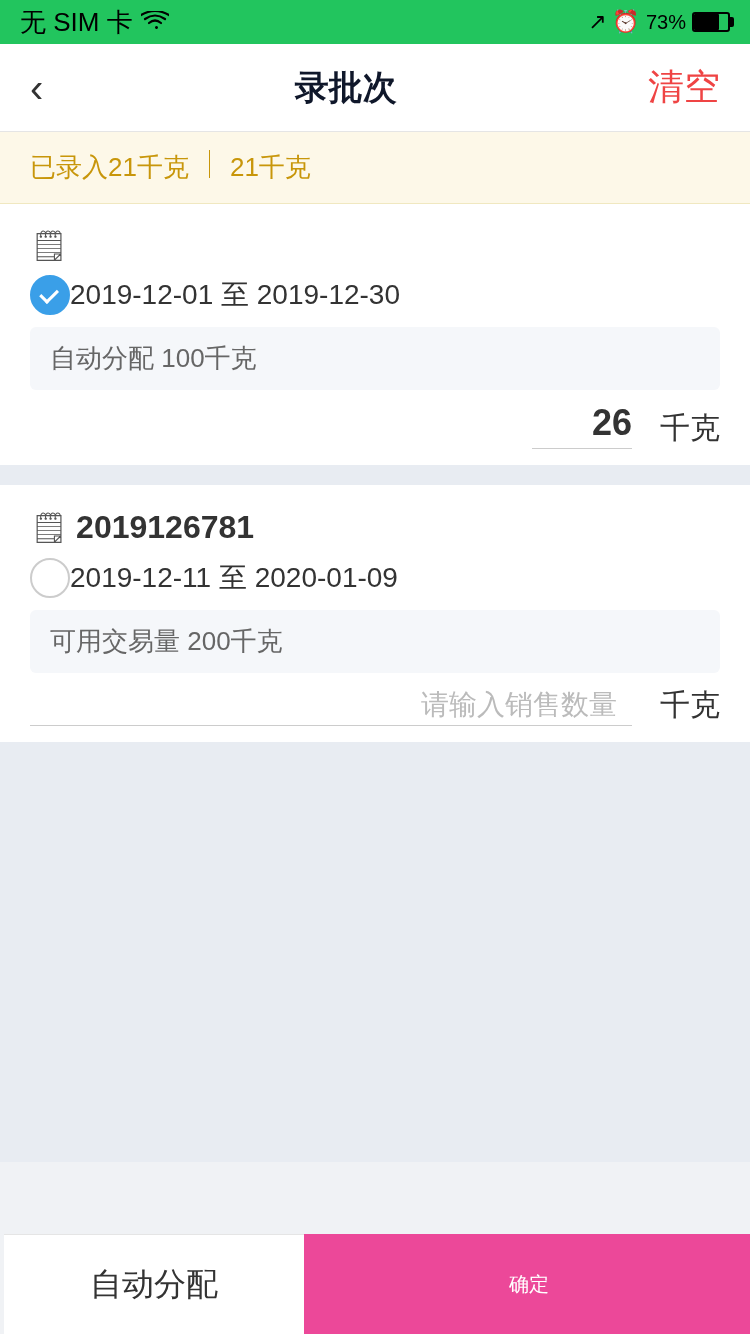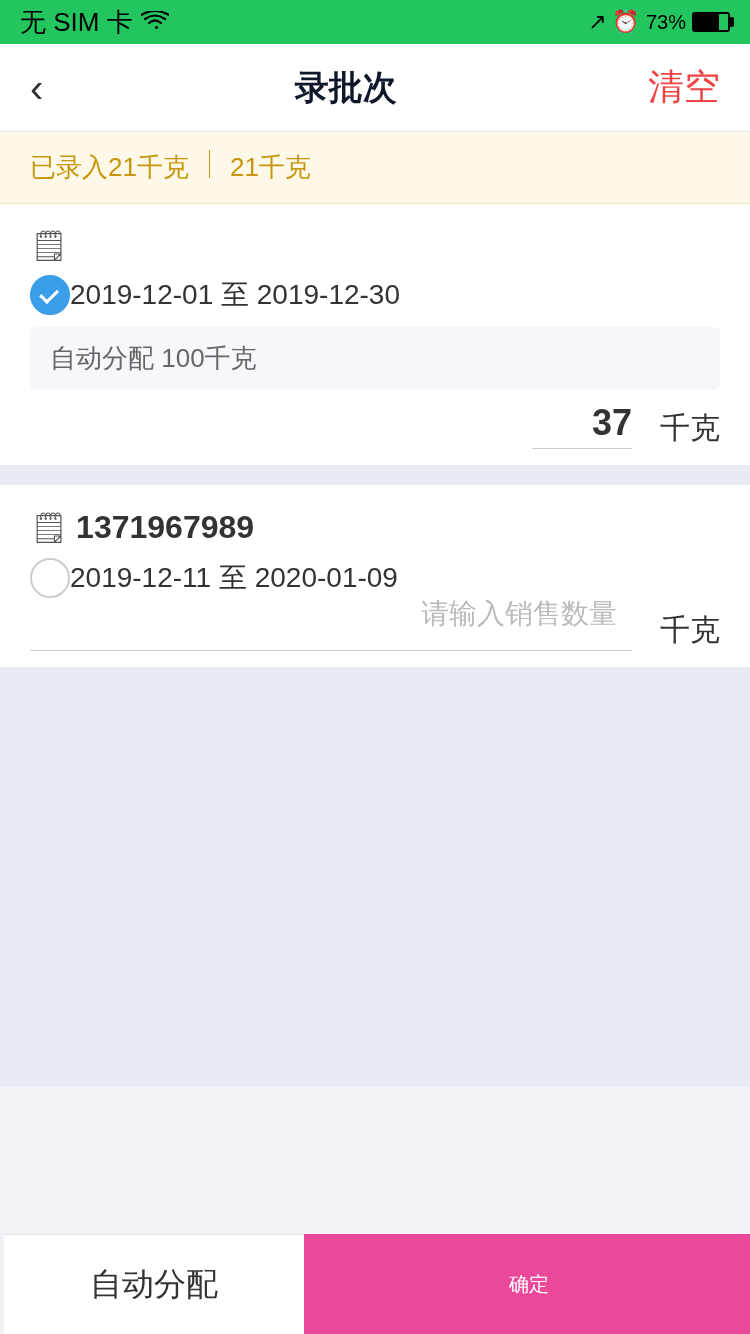--- a/index.html
+++ b/index.html
@@ -271,39 +271,40 @@
     <div class="batch-header">
       <span class="batch-icon">🗒</span>
     </div>
     <div class="batch-date-row">
       <div class="radio-circle checked"></div>
       <span class="batch-date">2019-12-01 至 2019-12-30</span>
     </div>
     <div class="batch-avail">自动分配 100千克</div>
     <div style="padding: 0 30px 16px 30px; display:flex; align-items:flex-end; justify-content:flex-end; gap:12px;">
       <div style="border-bottom:1px solid #ccc; min-width:100px; text-align:right; padding-bottom:4px;">
-        <span class="batch-amount-value">37</span>
+        <span class="batch-amount-value">26</span>
       </div>
       <span class="batch-amount-unit">千克</span>
     </div>
   </div>
 
   <div class="section-divider"></div>
 
   <div class="batch-card">
     <div class="batch-header">
       <span class="batch-icon">🗒</span>
-      <span class="batch-id">1371967989</span>
+      <span class="batch-id">2019126781</span>
     </div>
     <div class="batch-date-row">
       <div class="radio-circle"></div>
       <span class="batch-date">2019-12-11 至 2020-01-09</span>
     </div>
+    <div class="batch-avail">可用交易量 200千克</div>
     <div style="padding: 0 30px 16px 30px; display:flex; align-items:flex-end; justify-content:flex-end; gap:12px;">
-      <div style="border-bottom:1px solid #ccc; flex:1; padding-bottom:20px; display:flex; justify-content:center;">
+      <div style="border-bottom:1px solid #ccc; flex:1; padding-bottom:4px; display:flex; justify-content:center;">
         <input type="number" class="batch-input" style="font-size: 28px; color: rgb(187, 187, 187); text-align: right; border: none; outline: none; background: transparent; width: 100%;" placeholder="请输入销售数量">
       </div>
       <span class="batch-amount-unit">千克</span>
     </div>
   </div>
 
   <div class="gray-area"></div>
 
 </div>
 

